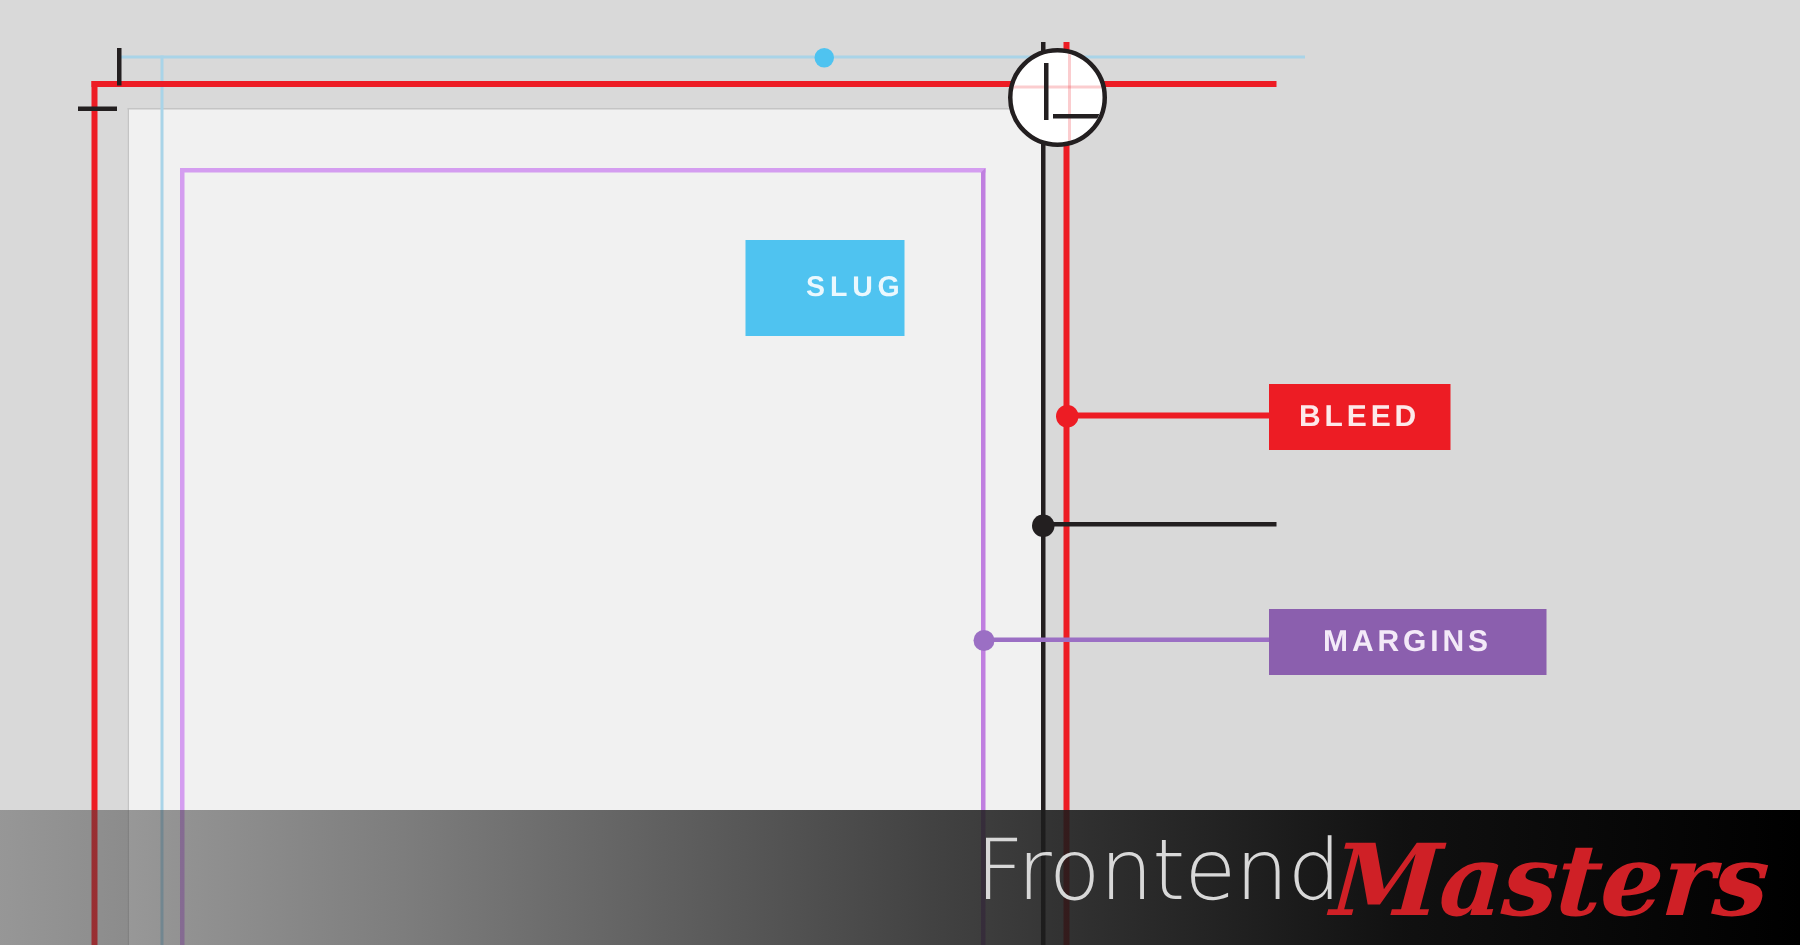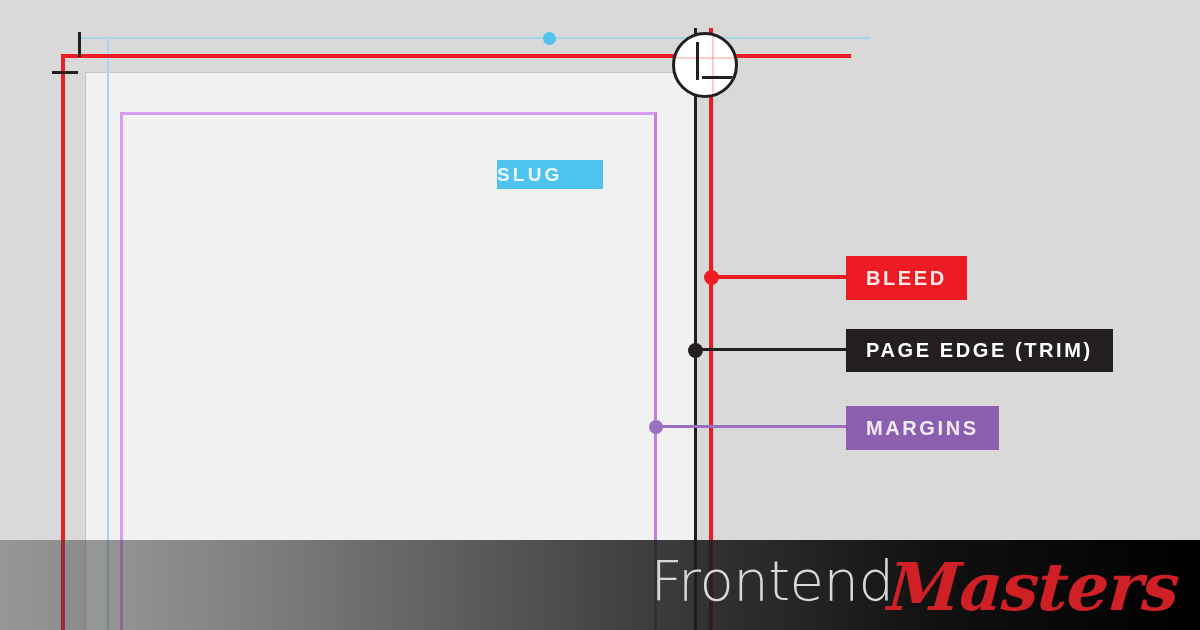--- a/index.html
+++ b/index.html
@@ -56,23 +56,23 @@
   .slug-dot {
     position: absolute;
     left: 543px; top: 32px;
     width: 13px; height: 13px;
     border-radius: 50%;
     background: #4fc3f0;
   }
   .slug-chip {
     position: absolute;
     left: 497px; top: 160px;
-    width: 106px; height: 29px;
+    width: 106px; height: 64px;
     background: #4fc3f0;
-    display: flex; align-items: center; justify-content: flex-start;
+    display: flex; align-items: center; justify-content: flex-end;
   }
   .slug-chip span {
     color: #eaf8fe;
     font-size: 19px;
     font-weight: 700;
     letter-spacing: 3.2px;
   }
 
   
   .bleed-h {
@@ -235,21 +235,21 @@
     padding: 0 20px;
     height: 43px;
     justify-content: center;
   }
   .callout-trim .chip-title { color: #ffffff; font-size: 20px; }
 
   
   .callout-margins { left: 846px; top: 406px; }
   .callout-margins .chip {
     background: #8b5fae;
-    padding: 0 20px;
+    padding: 0 36px;
     height: 44px;
     justify-content: center;
   }
   .callout-margins .chip-title { color: #f3eaf8; font-size: 20px; }
 
   
   .brand-band {
     position: absolute;
     left: 0; top: 540px;
     width: 1200px; height: 90px;
@@ -325,25 +325,20 @@
   <div class="bleed-leader"></div>
   <div class="bleed-dot"></div>
   <div class="callout callout-bleed">
     <div class="chip">
       <div class="chip-title">BLEED</div>
     </div>
   </div>
 
   <div class="trim-leader"></div>
   <div class="trim-dot"></div>
-  <div class="callout callout-trim">
-    <div class="chip">
-      <div class="chip-title">PAGE EDGE (TRIM)</div>
-    </div>
-  </div>
 
   <div class="margin-leader"></div>
   <div class="margin-dot"></div>
   <div class="callout callout-margins">
     <div class="chip">
       <div class="chip-title">MARGINS</div>
     </div>
   </div>
 
   <div class="brand-band"></div>

